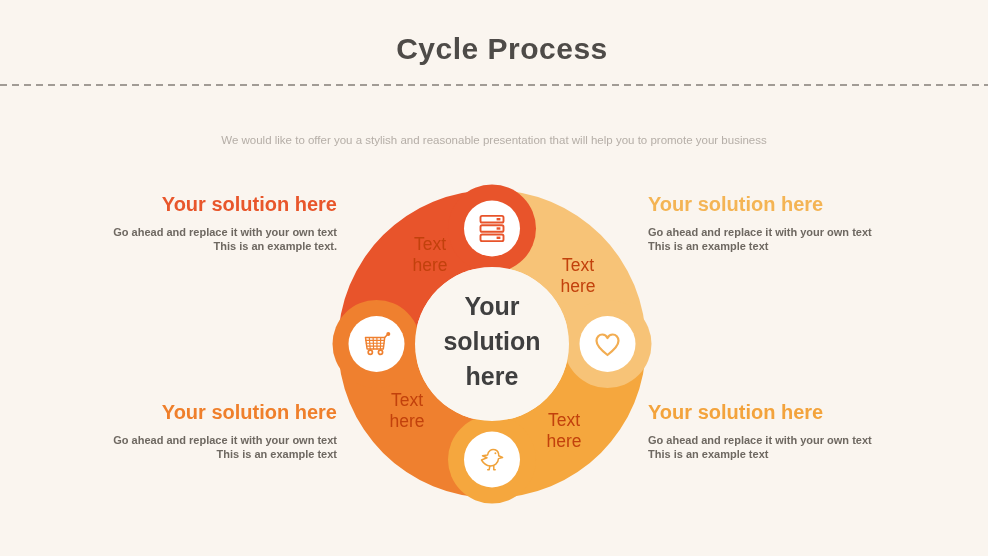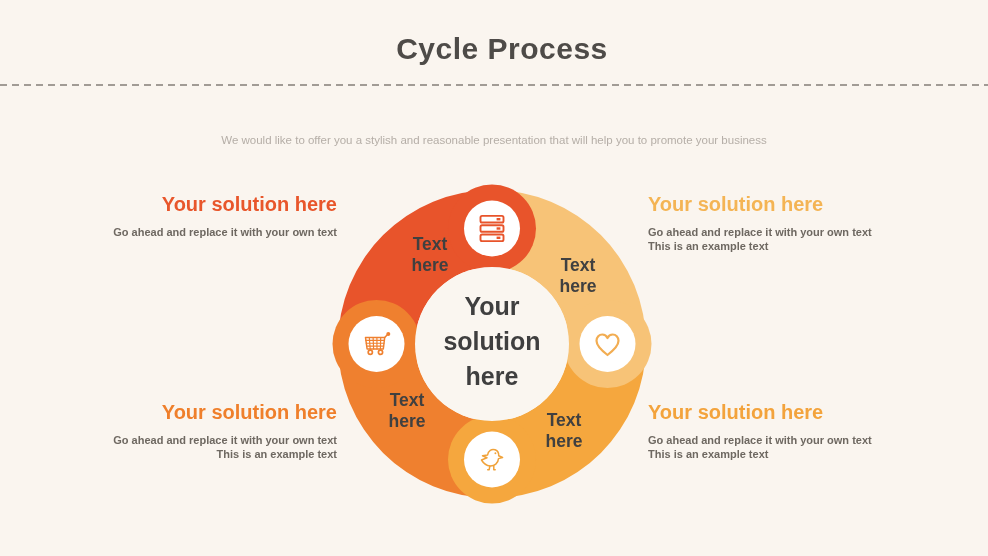--- a/index.html
+++ b/index.html
@@ -36,22 +36,22 @@
   .diagram {
     position: absolute;
     left: 327px; top: 179px;
     width: 330px; height: 330px;
   }
   .diagram svg { position: absolute; left: 0; top: 0; }
   .seg-label {
     position: absolute;
     width: 64px;
     text-align: center;
-    color: #404040;
-    font-weight: bold;
+    color: #c2410c;
+    font-weight: normal;
     font-size: 17.5px;
     line-height: 21px;
   }
   .seg-label.tl { left: 71px;  top: 55px;  }
   .seg-label.tr { left: 219px; top: 76px;  }
   .seg-label.bl { left: 48px;  top: 211px; }
   .seg-label.br { left: 205px; top: 231px; }
   .center-label {
     position: absolute;
     left: 97px; top: 110px; width: 136px;
@@ -142,20 +142,21 @@
   <div class="seg-label tr">Text here</div>
   <div class="seg-label br">Text here</div>
   <div class="seg-label bl">Text here</div>
   <div class="center-label">Your solution here</div>
 </div>
 
 <div class="callout pos-tl">
   <div class="heading">Your solution here</div>
   <div class="body">
     <div>Go ahead and replace it with your own text</div>
+    <div>This is an example text.</div>
   </div>
 </div>
 
 <div class="callout pos-tr">
   <div class="heading">Your solution here</div>
   <div class="body">
     <div>Go ahead and replace it with your own text</div>
     <div>This is an example text</div>
   </div>
 </div>

